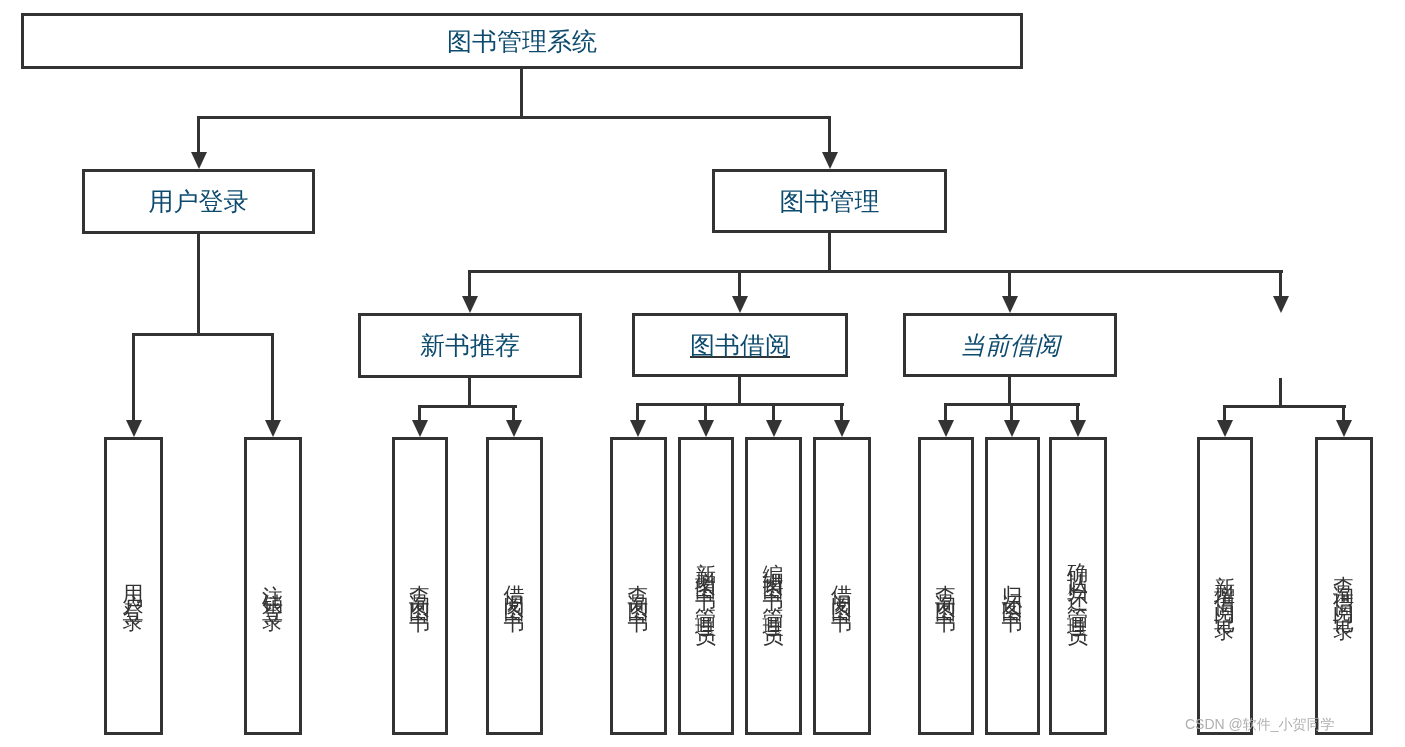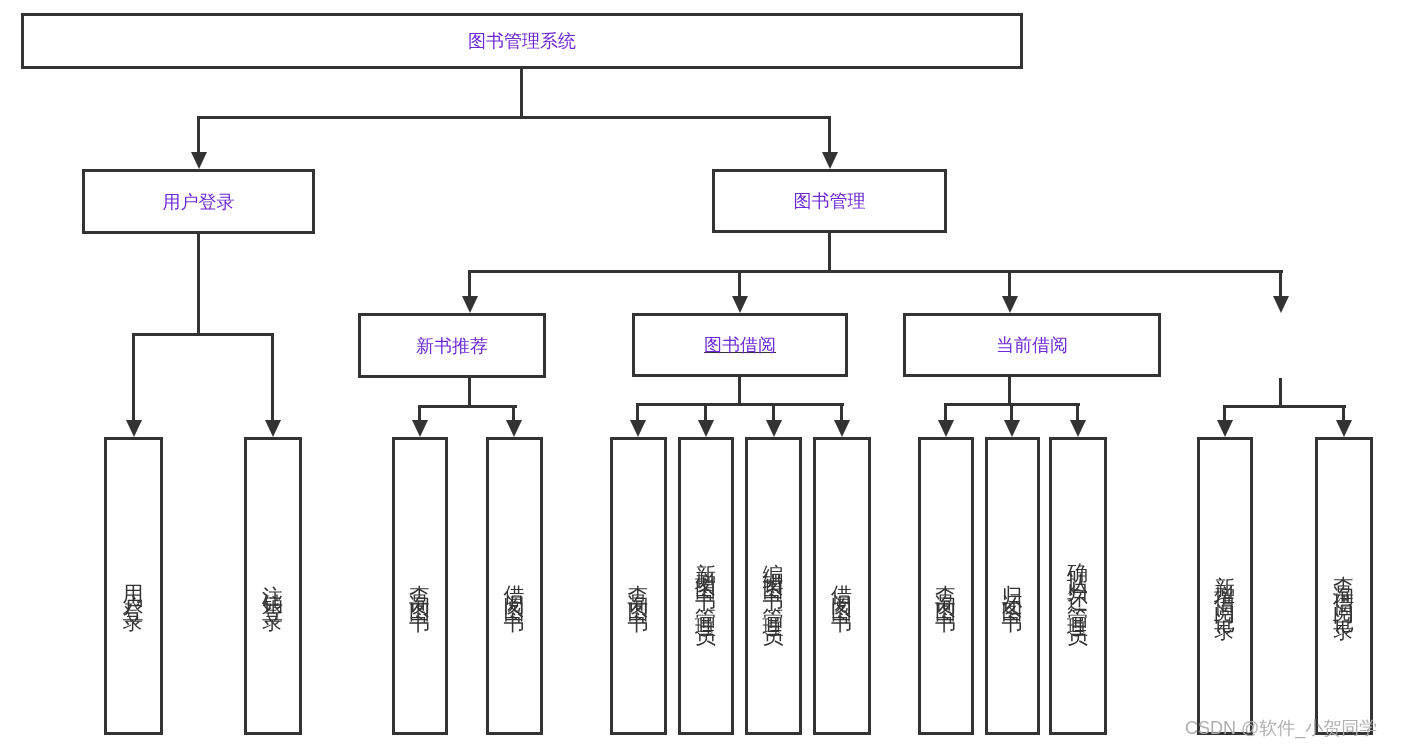--- a/index.html
+++ b/index.html
@@ -15,22 +15,22 @@
     position: absolute;
     border: 3px solid #333333;
     background: #ffffff;
     box-sizing: border-box;
     display: flex;
     align-items: center;
     justify-content: center;
     color: #333333;
   }
   .h-label {
-    font-size: 18px;
-    color: #6d28d9;
+    font-size: 25px;
+    color: #0c4a6e;
     white-space: nowrap;
     line-height: 1;
   }
   .v-label {
     writing-mode: vertical-rl;
     text-orientation: mixed;
     font-size: 21px;
     letter-spacing: 9px;
     color: #333333;
     white-space: nowrap;
@@ -42,21 +42,21 @@
     position: absolute;
     width: 0; height: 0;
     border-left: 8px solid transparent;
     border-right: 8px solid transparent;
     border-top: 17px solid #333333;
   }
   .watermark {
     position: absolute;
     left: 1185px;
     top: 716px;
-    font-size: 18px;
+    font-size: 14px;
     color: #b0b0b0;
     white-space: nowrap;
     z-index: 5;
   }
 </style>
 </head>
 <body>
 
 <div class="canvas">
 
@@ -89,27 +89,27 @@
   <div class="hline" style="left:468px; top:270px; width:815px;"></div>
   <div class="vline" style="left:468px; top:270px; height:28px;"></div>
   <div class="arrow" style="left:462px; top:296px;"></div>
   <div class="vline" style="left:738px; top:270px; height:28px;"></div>
   <div class="arrow" style="left:732px; top:296px;"></div>
   <div class="vline" style="left:1008px; top:270px; height:28px;"></div>
   <div class="arrow" style="left:1002px; top:296px;"></div>
   <div class="vline" style="left:1279px; top:270px; height:28px;"></div>
   <div class="arrow" style="left:1273px; top:296px;"></div>
 
-  <div class="box" style="left:358px; top:313px; width:188px; height:65px;">
+  <div class="box" style="left:358px; top:313px; width:224px; height:65px;">
     <span class="h-label">新书推荐</span>
   </div>
   <div class="box" style="left:632px; top:313px; width:216px; height:64px;text-decoration:underline;">
     <span class="h-label">图书借阅</span>
   </div>
-  <div class="box" style="left:903px; top:313px; width:258px; height:64px;">
+  <div class="box" style="left:903px; top:313px; width:214px; height:64px;font-style:italic;">
     <span class="h-label">当前借阅</span>
   </div>
 
   <div class="vline" style="left:468px; top:378px; height:29px;"></div>
   <div class="hline" style="left:418px; top:405px; width:99px;"></div>
   <div class="vline" style="left:418px; top:405px; height:16px;"></div>
   <div class="arrow" style="left:412px; top:420px;"></div>
   <div class="vline" style="left:512px; top:405px; height:16px;"></div>
   <div class="arrow" style="left:506px; top:420px;"></div>
 

